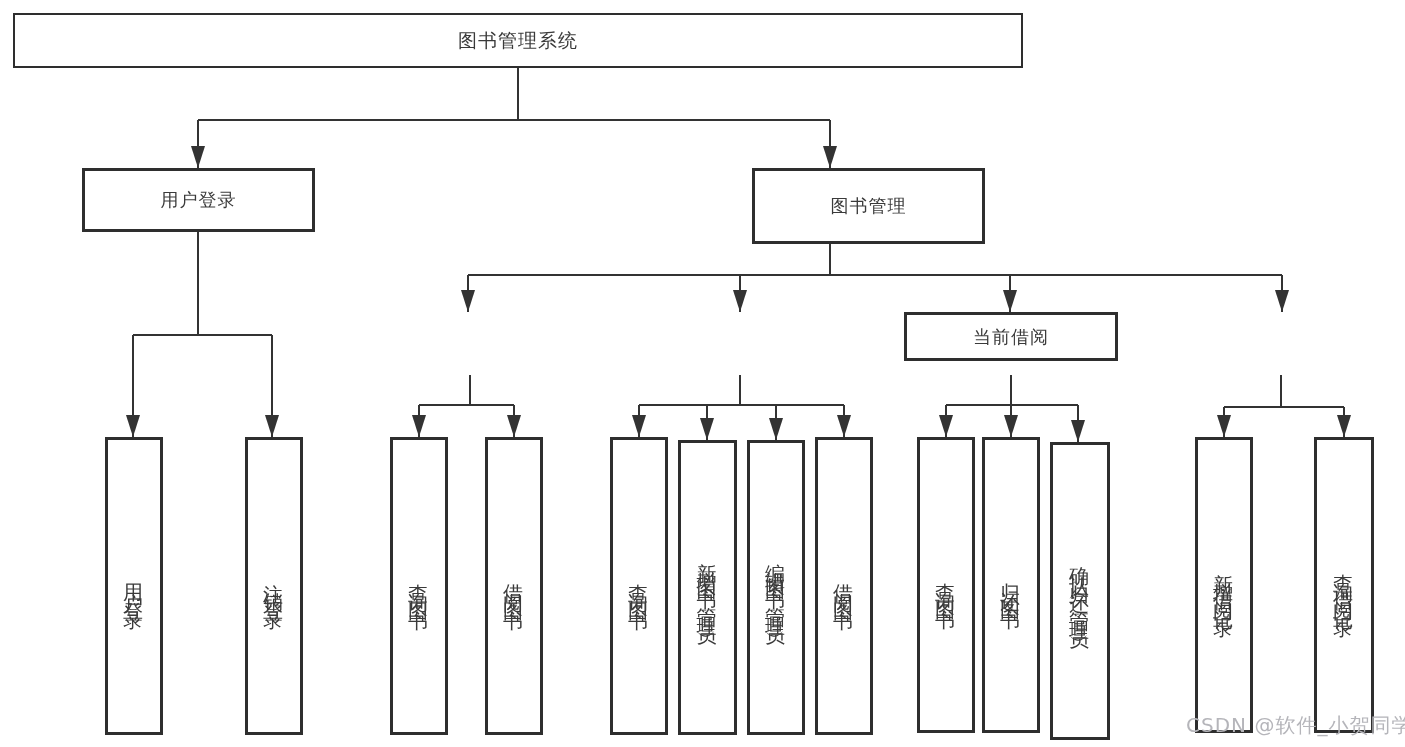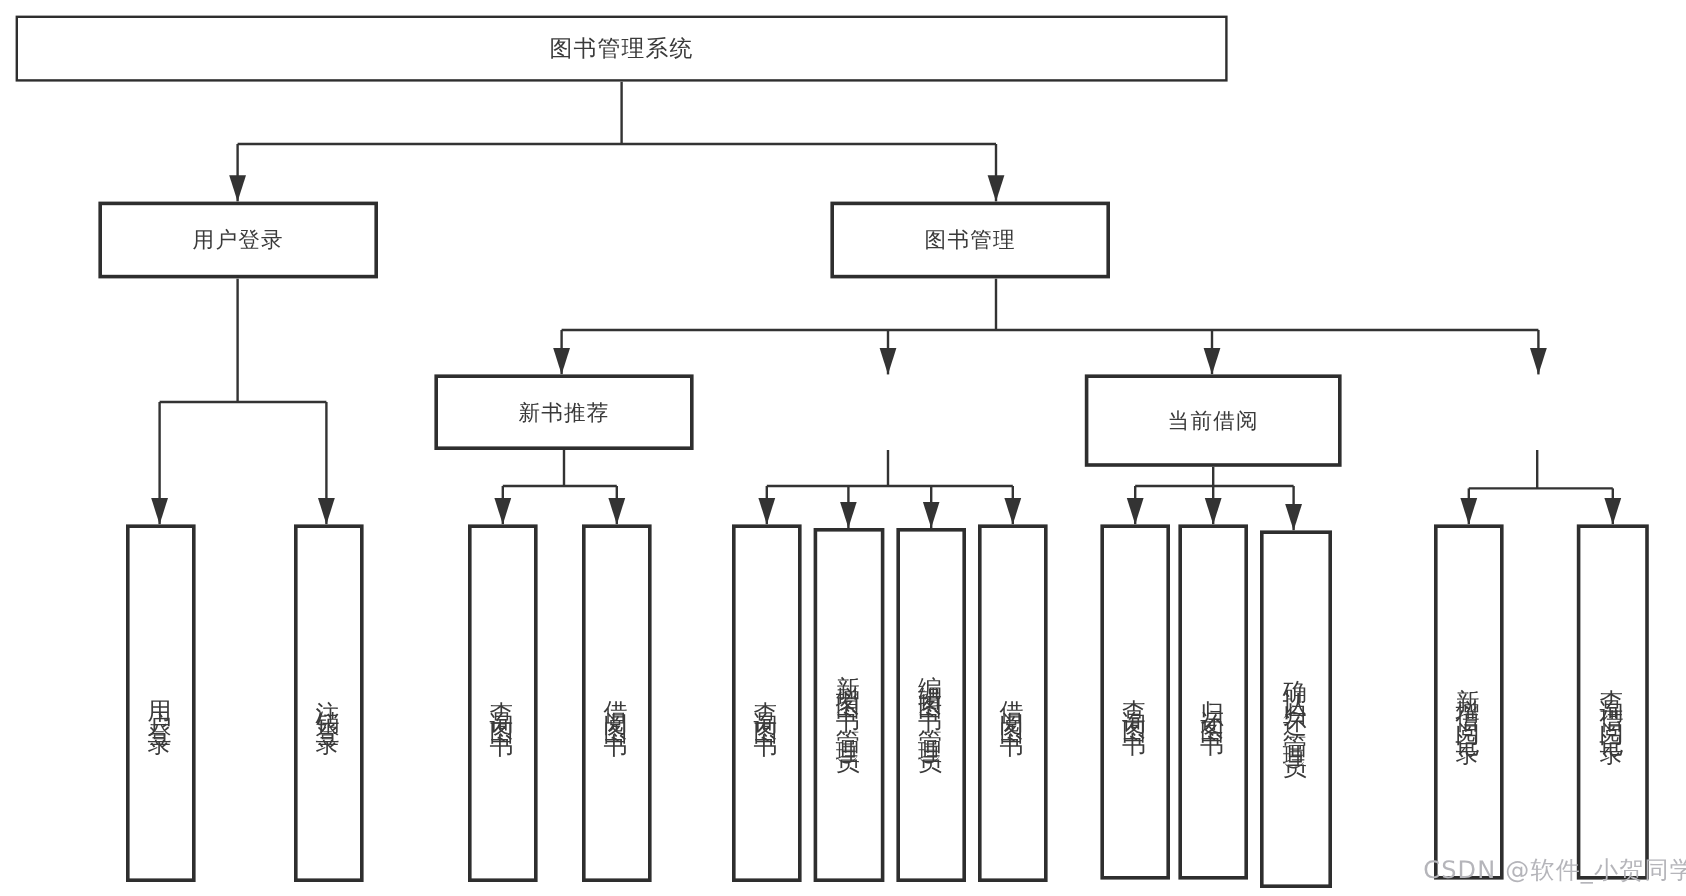--- a/index.html
+++ b/index.html
@@ -100,24 +100,23 @@
     <line x1="1011" y1="405" x2="1011" y2="437" stroke="#333333" stroke-width="2" marker-end="url(#arrow)"></line>
     <line x1="1078" y1="405" x2="1078" y2="442" stroke="#333333" stroke-width="2" marker-end="url(#arrow)"></line>
 
     <line x1="1224" y1="407" x2="1224" y2="437" stroke="#333333" stroke-width="2" marker-end="url(#arrow)"></line>
     <line x1="1344" y1="407" x2="1344" y2="437" stroke="#333333" stroke-width="2" marker-end="url(#arrow)"></line>
   </svg>
 
   <div class="node hnode root-node" style="left:13px; top:13px; width:1010px; height:55px;">图书管理系统</div>
 
   <div class="node hnode" style="left:82px; top:168px; width:233px; height:64px;">用户登录</div>
-  <div class="node hnode" style="left:692px; top:168px; width:233px; height:64px;">图书管理</div>
+  <div class="node hnode" style="left:752px; top:168px; width:233px; height:76px;">图书管理</div>
 
-  <div class="node hnode" style="left:362px; top:312px; width:216px; height:63px;">新书推荐</div>
-  <div class="node hnode" style="left:904px; top:312px; width:214px; height:77px;">当前借阅</div>
+  <div class="node hnode" style="left:904px; top:312px; width:214px; height:49px;">当前借阅</div>
 
   <div class="node vnode" style="left:105px; top:437px; width:58px; height:298px;">
     <span>用户登录</span>
   </div>
   <div class="node vnode" style="left:245px; top:437px; width:58px; height:298px;">
     <span>注销登录</span>
   </div>
 
   <div class="node vnode" style="left:390px; top:437px; width:58px; height:298px;">
     <span>查询图书</span>

